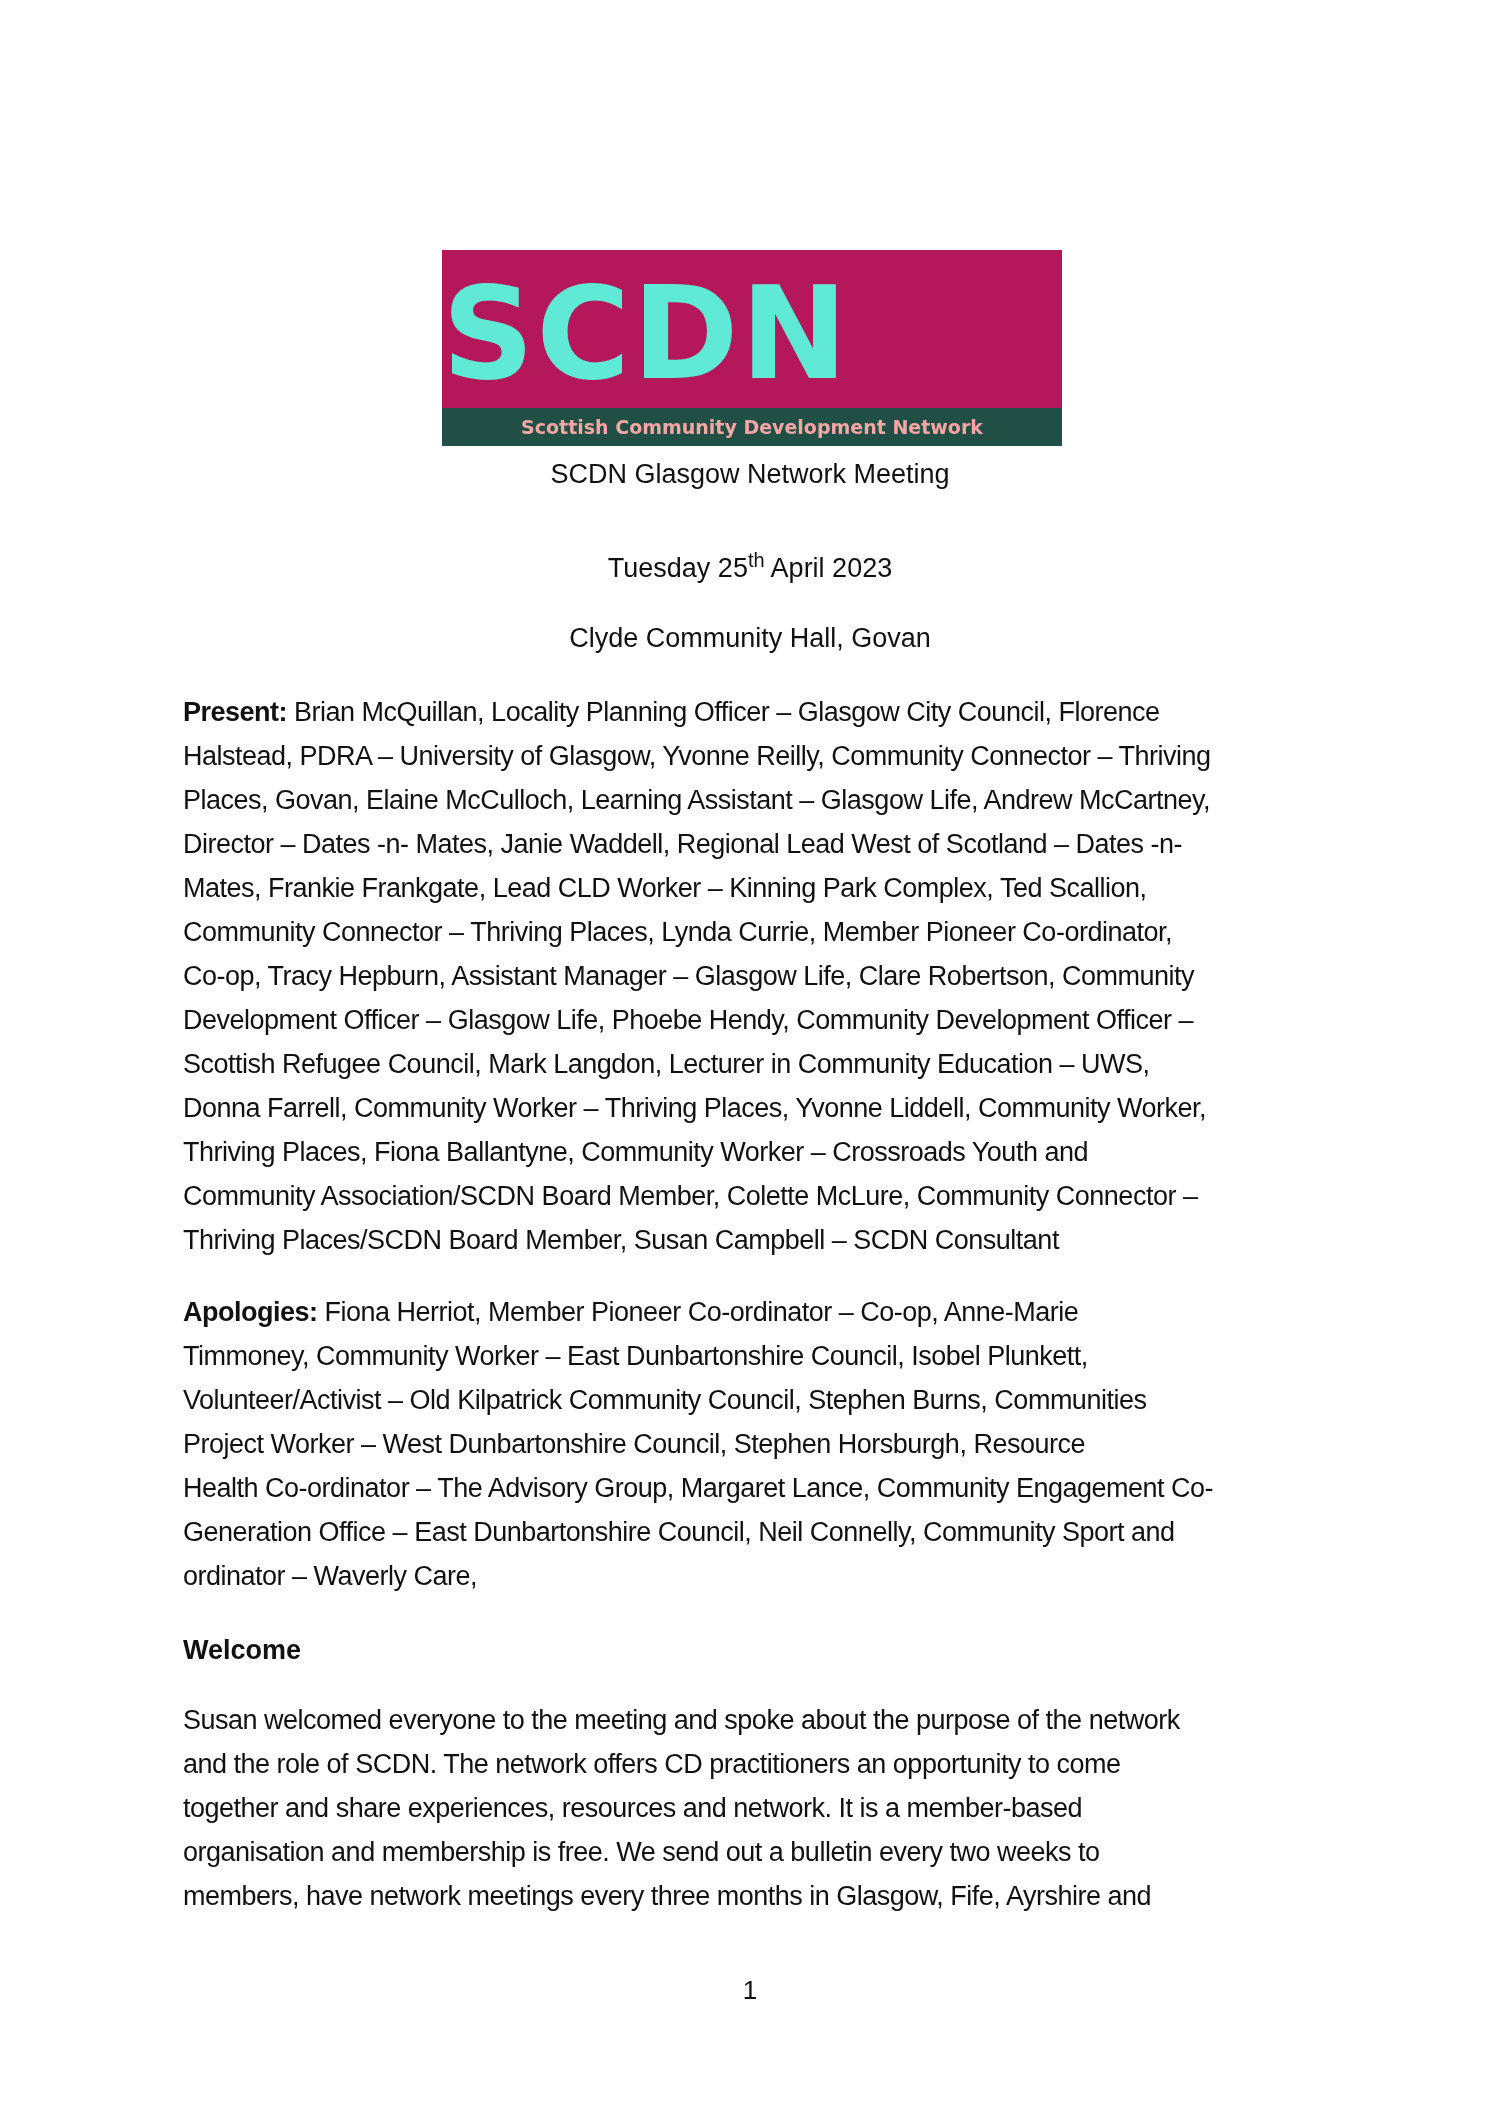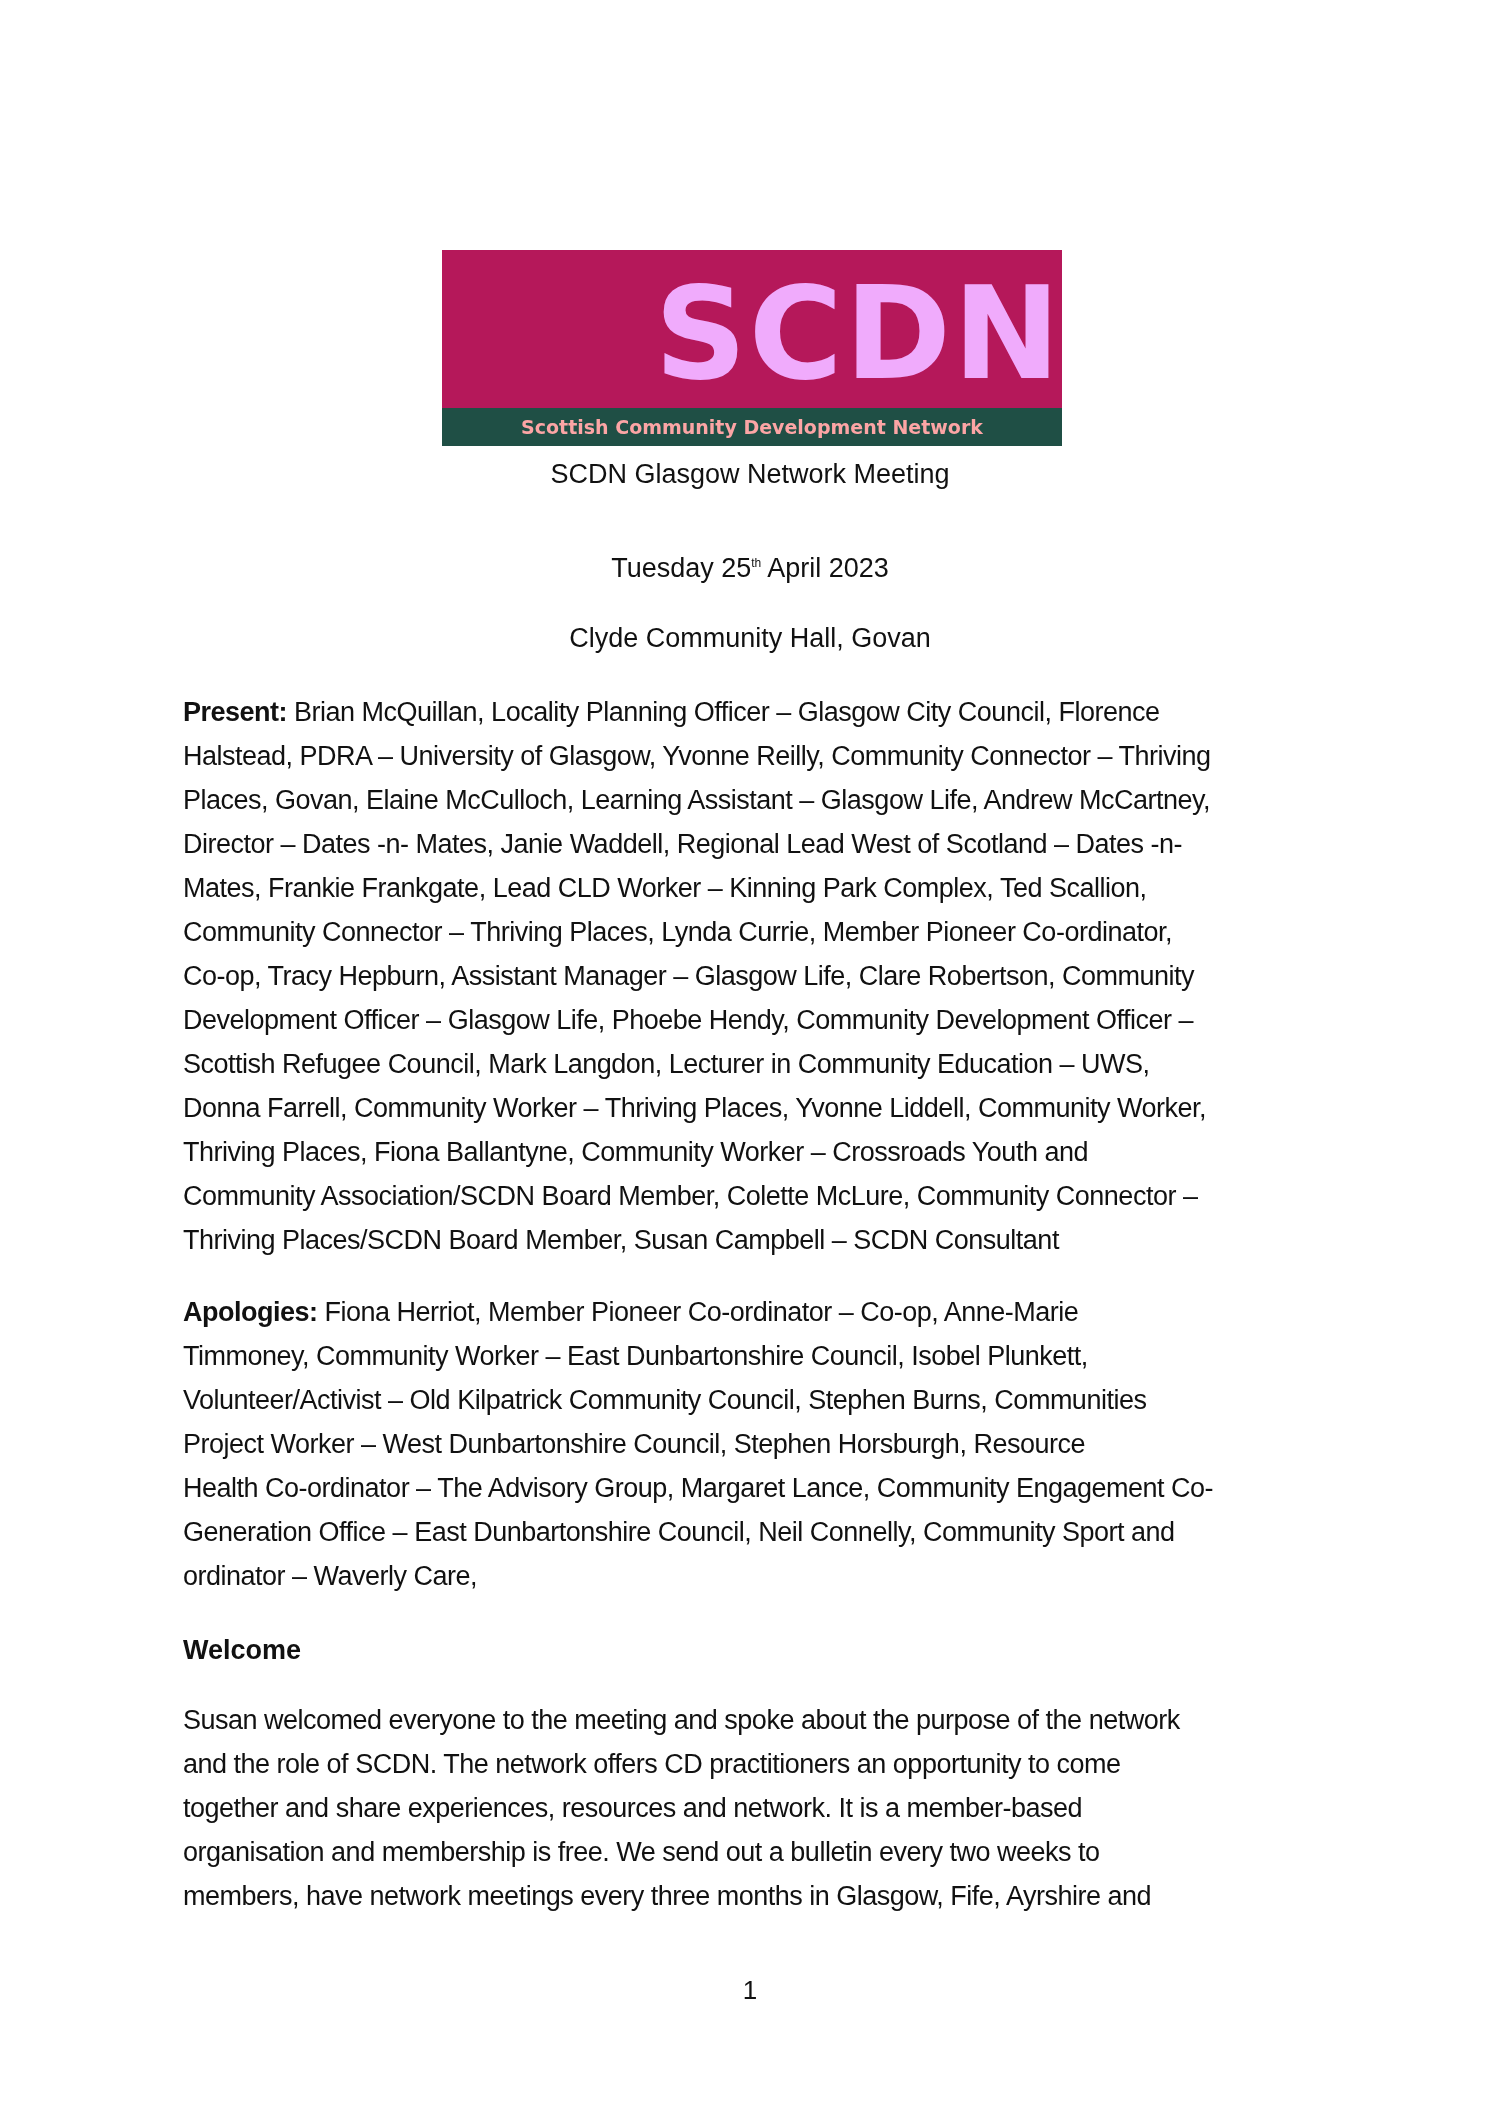--- a/index.html
+++ b/index.html
@@ -1,27 +1,27 @@
 <!DOCTYPE html>
 <html><head>
 <meta charset="utf-8">
 <style>
   html, body { margin: 0; padding: 0; background: #ffffff; }
   body { width: 1500px; height: 2122px; position: relative; overflow: hidden;
          font-family: "Liberation Sans", sans-serif; color: #111; }
   .page { position: absolute; left: 0; top: 0; width: 1500px; height: 2122px; }
   .logo { position: absolute; left: 442px; top: 250px; width: 620px; height: 196px; background: #B5185A; overflow: hidden; }
-  .logo-mark { position: absolute; left: 0; top: 14px; width: 620px; text-align: right;
+  .logo-mark { position: absolute; left: 0; top: 14px; width: 620px; text-align: left;
                font-family: "DejaVu Sans", sans-serif; font-weight: bold; font-size: 128px; letter-spacing: 2px;
-               color: #f0abfc; line-height: 140px; }
+               color: #5eead4; line-height: 140px; }
   .logo-band { position: absolute; left: 0; bottom: 0; width: 620px; height: 38px; background: #1F4F45;
                color: #fca5a5; font-family: "DejaVu Sans", sans-serif; font-weight: bold; font-size: 19px;
                line-height: 38px; text-align: center; }
   .center { position: absolute; left: 0; width: 1500px; text-align: center; font-size: 27px; line-height: 32px; }
-  .center sup { font-size: 12px; vertical-align: 10px; line-height: 0; }
+  .center sup { font-size: 20px; vertical-align: 10px; line-height: 0; }
   .block { position: absolute; left: 183px; width: 1150px; font-size: 27px; }
   .line { height: 44px; line-height: 44px; white-space: nowrap; letter-spacing: -0.5px; }
   .b { font-weight: bold; }
   .heading { position: absolute; left: 183px; font-size: 27px; font-weight: bold; line-height: 32px; }
   .pagenum { position: absolute; left: 0; width: 1500px; top: 1975px; text-align: center; font-size: 26px; }
 </style>
 </head>
 <body>
 
 <div class="page">

